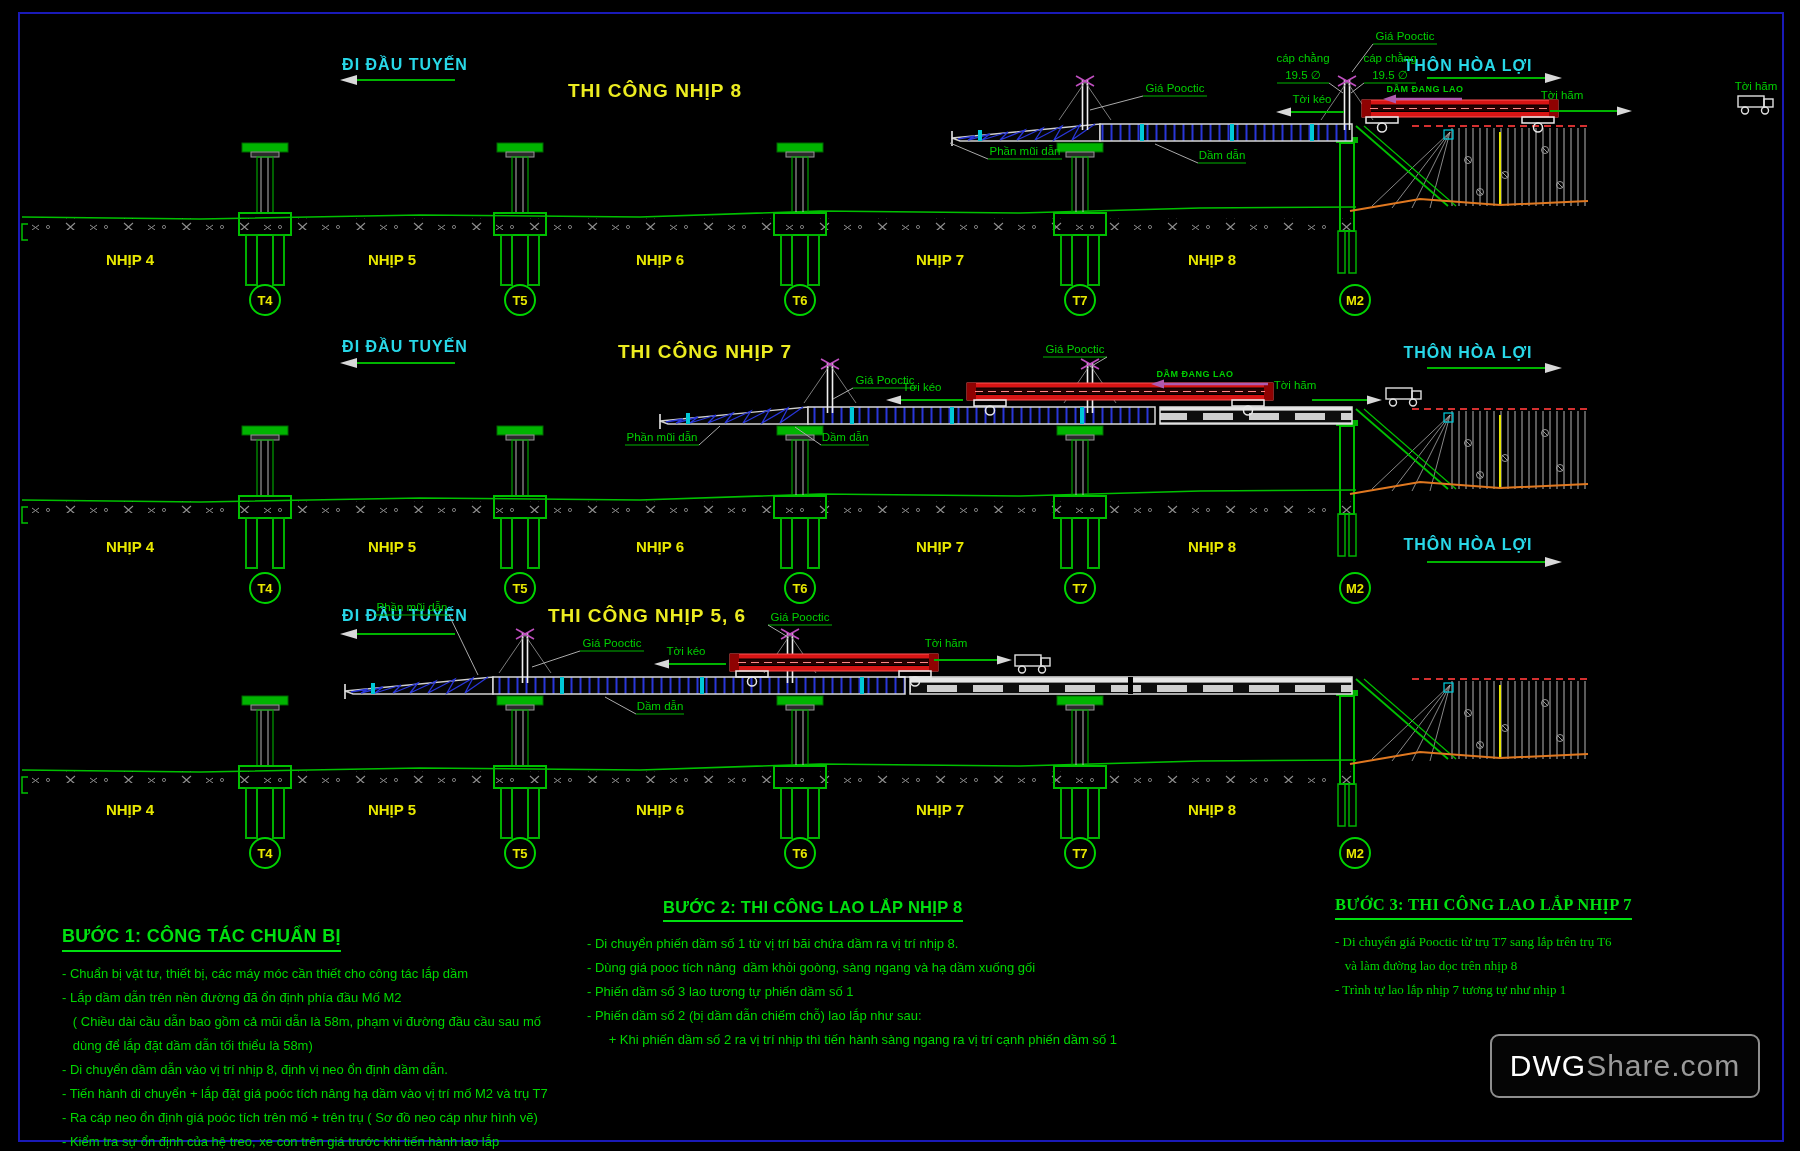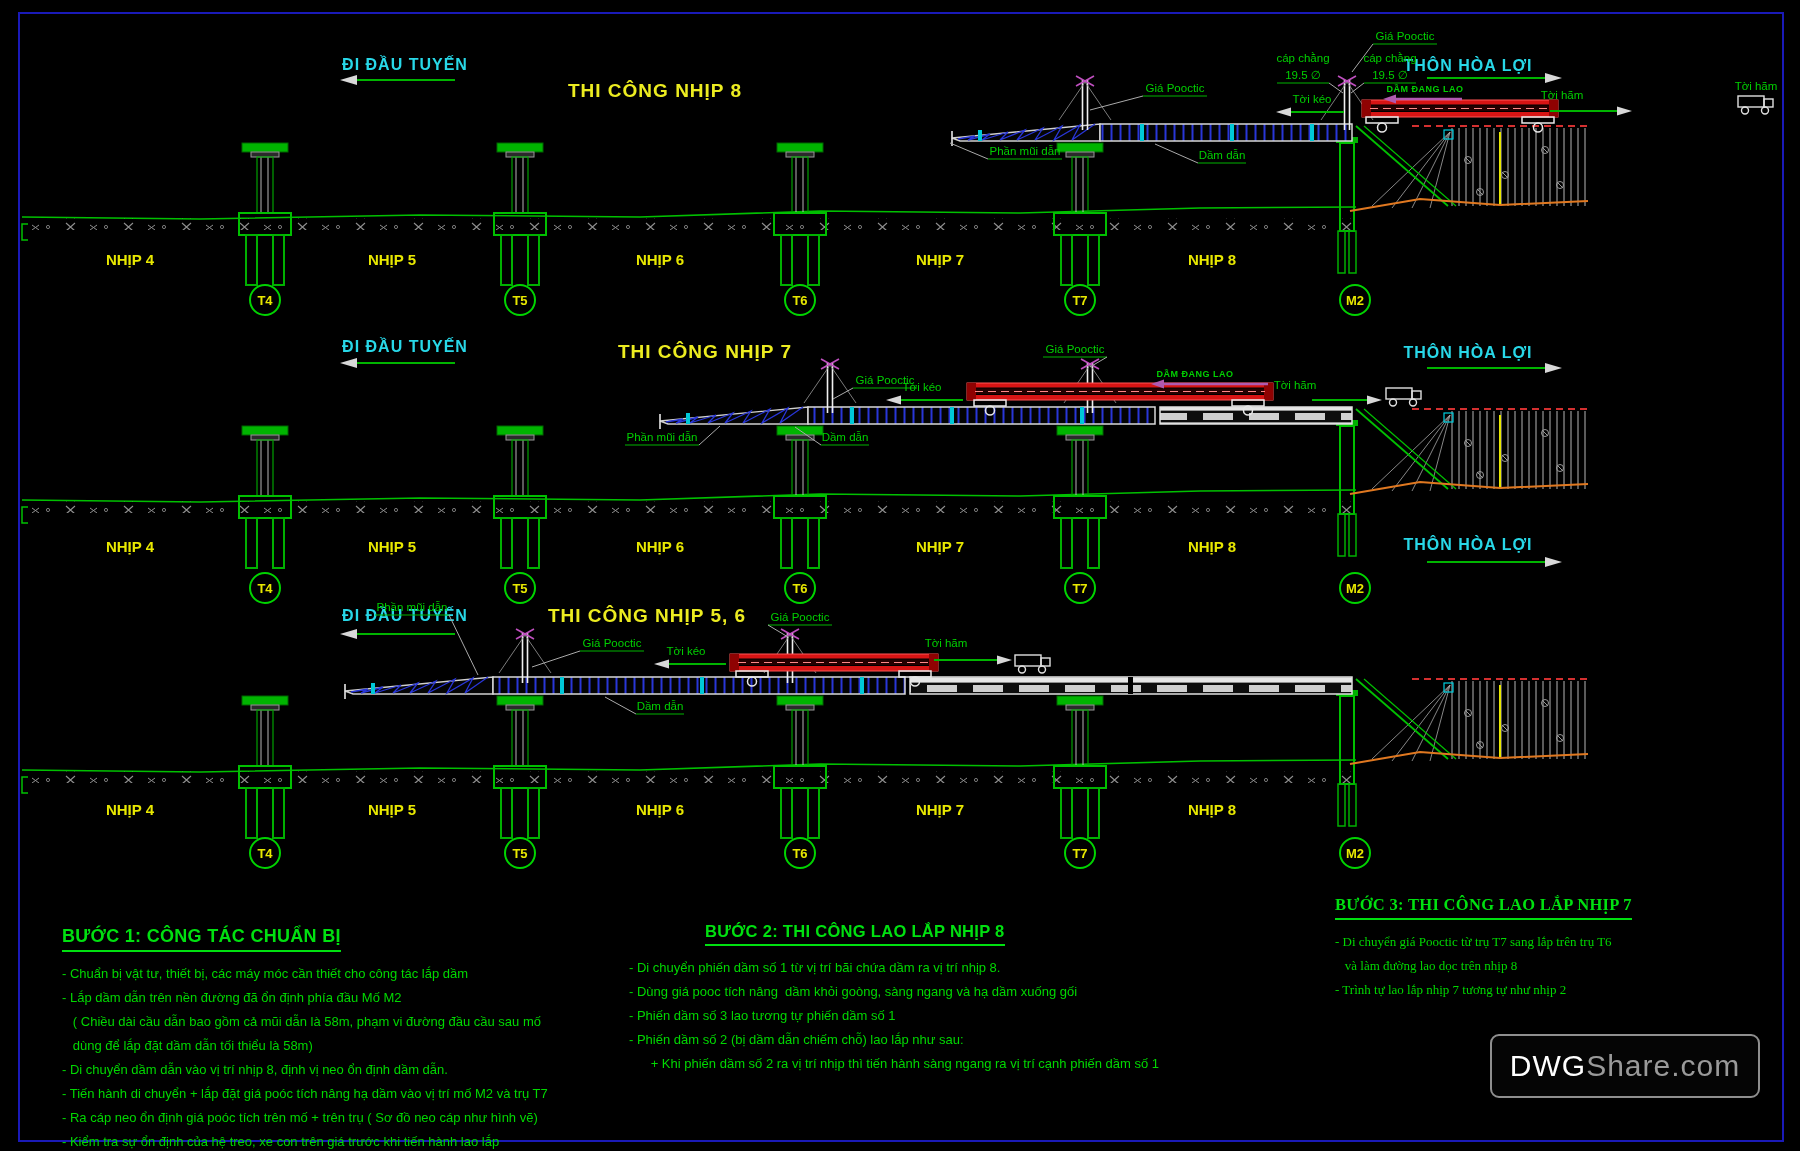--- a/index.html
+++ b/index.html
@@ -389,34 +389,34 @@
   <div class="itm">- Chuẩn bị vật tư, thiết bị, các máy móc cần thiết cho công tác lắp dầm</div>
   <div class="itm">- Lắp dầm dẫn trên nền đường đã ổn định phía đầu Mố M2</div>
   <div class="itm">   ( Chiều dài cầu dẫn bao gồm cả mũi dẫn là 58m, phạm vi đường đầu cầu sau mố</div>
   <div class="itm">   dùng để lắp đặt dầm dẫn tối thiểu là 58m)</div>
   <div class="itm">- Di chuyển dầm dẫn vào vị trí nhịp 8, định vị neo ổn định dầm dẫn.</div>
   <div class="itm">- Tiến hành di chuyển + lắp đặt giá poóc tích nâng hạ dầm vào vị trí mố M2 và trụ T7</div>
   <div class="itm">- Ra cáp neo ổn định giá poóc tích trên mố + trên trụ ( Sơ đồ neo cáp như hình vẽ)</div>
   <div class="itm">- Kiểm tra sự ổn định của hệ treo, xe con trên giá trước khi tiến hành lao lắp</div>
 </div>
 
-<div id="step2" class="stepblk" style="left:629px;top:898px;margin-top:24px;">
+<div id="step2" class="stepblk" style="left:587px;top:898px;">
   <h3>BƯỚC 2: THI CÔNG LAO LẮP NHỊP 8</h3>
   <div class="itm">- Di chuyển phiến dầm số 1 từ vị trí bãi chứa dầm ra vị trí nhịp 8.</div>
   <div class="itm">- Dùng giá pooc tích nâng  dầm khỏi goòng, sàng ngang và hạ dầm xuống gối</div>
   <div class="itm">- Phiến dầm số 3 lao tương tự phiến dầm số 1</div>
   <div class="itm">- Phiến dầm số 2 (bị dầm dẫn chiếm chỗ) lao lắp như sau:</div>
   <div class="itm">      + Khi phiến dầm số 2 ra vị trí nhịp thì tiến hành sàng ngang ra vị trí cạnh phiến dầm số 1</div>
 </div>
 
 <div id="step3" class="stepblk" style="left:1335px;top:895px;font-family:Liberation Serif, serif;">
   <h3>BƯỚC 3: THI CÔNG LAO LẮP NHỊP 7</h3>
   <div class="itm">- Di chuyển giá Pooctic từ trụ T7 sang lắp trên trụ T6</div>
   <div class="itm">   và làm đường lao dọc trên nhịp 8</div>
-  <div class="itm">- Trình tự lao lắp nhịp 7 tương tự như nhịp 2</div>
+  <div class="itm">- Trình tự lao lắp nhịp 7 tương tự như nhịp 1</div>
 </div>
 
 
 <div id="wm">
   <span class="dwg">DWG</span>
       <span>Share.com</span>
 </div>
 
 </div>
 

